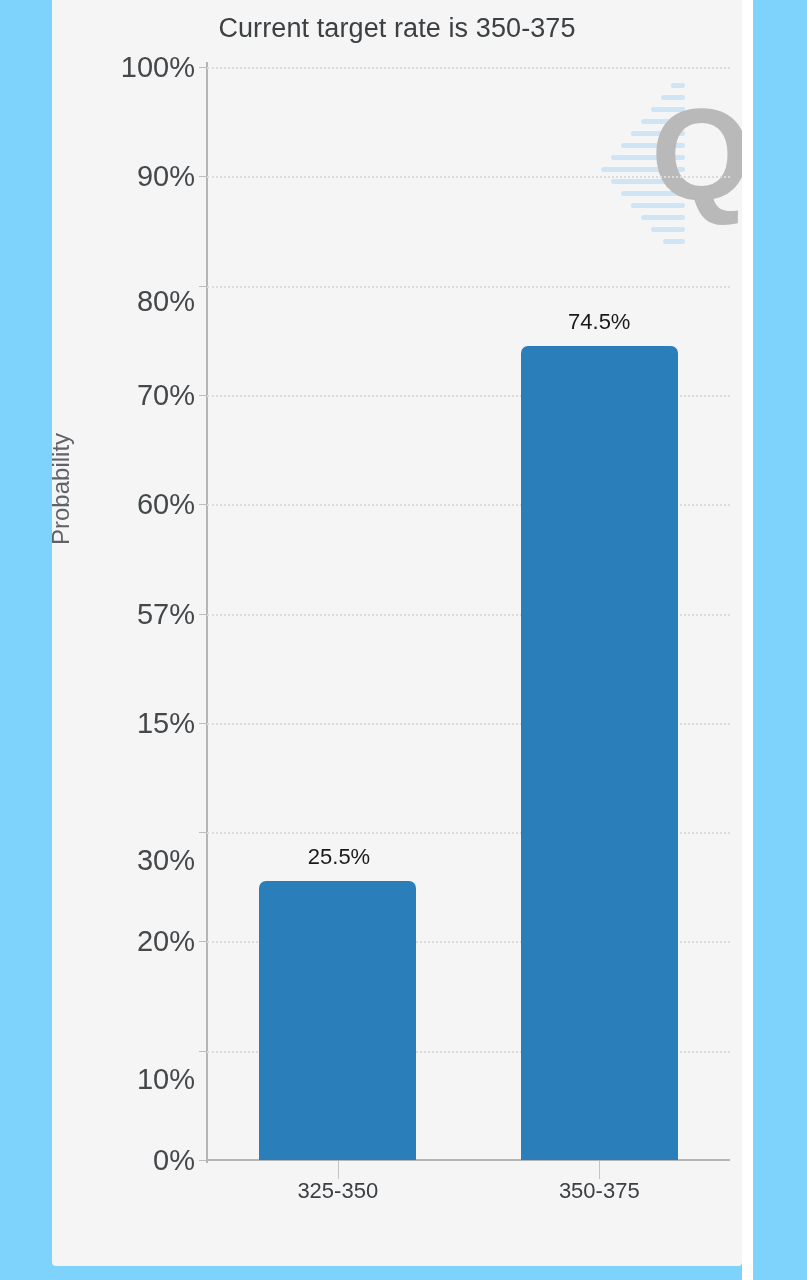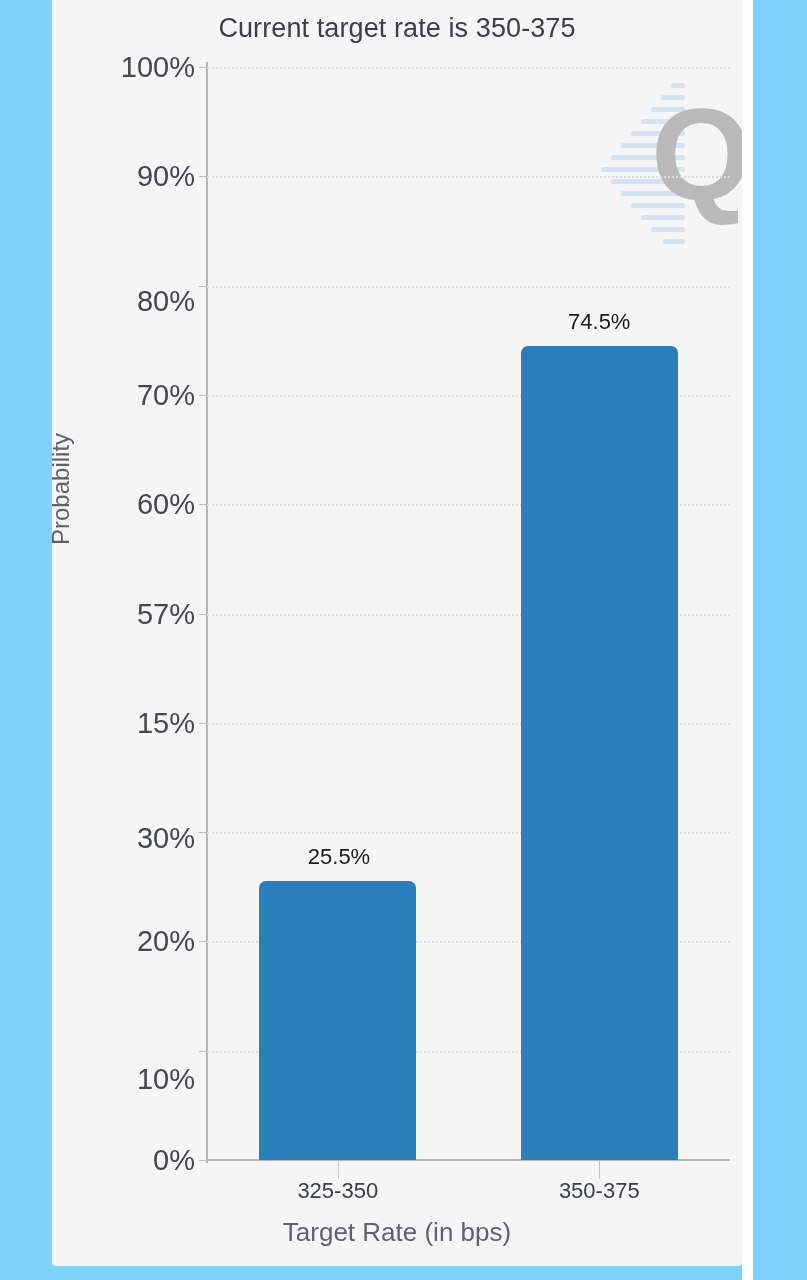--- a/index.html
+++ b/index.html
@@ -246,21 +246,21 @@
         <div class="gridline" style="left: 155px; width: 523px; top: 67px;"></div>
       </div>
     <div id="yticks-layer">
         <div class="y-tick" style="top: 1160px;"></div>
         <div class="y-tick-label" style="top: 1149px;">0%</div>
         <div class="y-tick" style="top: 1050.7px;"></div>
         <div class="y-tick-label" style="top: 1039.7px; margin-top: 28px;">10%</div>
         <div class="y-tick" style="top: 941.4px;"></div>
         <div class="y-tick-label" style="top: 930.4px;">20%</div>
         <div class="y-tick" style="top: 832.1px;"></div>
-        <div class="y-tick-label" style="top: 827px;">30%</div>
+        <div class="y-tick-label" style="top: 849px;">30%</div>
         <div class="y-tick" style="top: 722.8px;"></div>
         <div class="y-tick-label" style="top: 711.8px;">15%</div>
         <div class="y-tick" style="top: 613.5px;"></div>
         <div class="y-tick-label" style="top: 602.5px;">57%</div>
         <div class="y-tick" style="top: 504.2px;"></div>
         <div class="y-tick-label" style="top: 493.2px;">60%</div>
         <div class="y-tick" style="top: 394.9px;"></div>
         <div class="y-tick-label" style="top: 383.9px;">70%</div>
         <div class="y-tick" style="top: 285.6px;"></div>
         <div class="y-tick-label" style="top: 290px;">80%</div>
@@ -275,21 +275,20 @@
         <div class="bar" style="left: 468.75px; top: 345.715px; width: 157px; height: 814.285px; background: rgb(42, 127, 186);"></div>
         <div class="bar-label" style="left: 547.25px; top: 306.715px;">74.5%</div>
       </div>
     <div id="xticks-layer">
         <div class="x-tick" style="left: 285.75px;"></div>
         <div class="x-tick-label" style="left: 285.75px;">325-350</div>
         <div class="x-tick" style="left: 547.25px;"></div>
         <div class="x-tick-label" style="left: 547.25px;">350-375</div>
       </div>
 
-    <div id="x-axis-title">Target Rate (in bps)</div>
     <div id="y-axis-title">Probability</div>
 
   </div>
 
   <div id="scrollbar-track">
     
   </div>
 
 </div>
 

